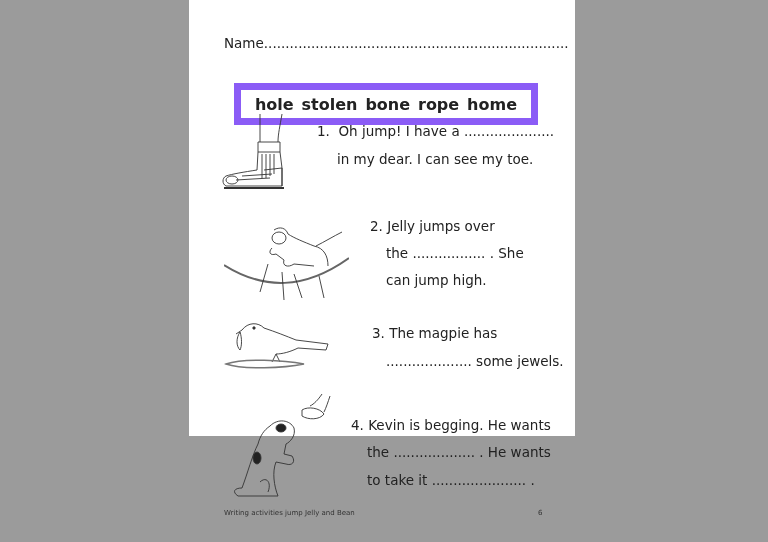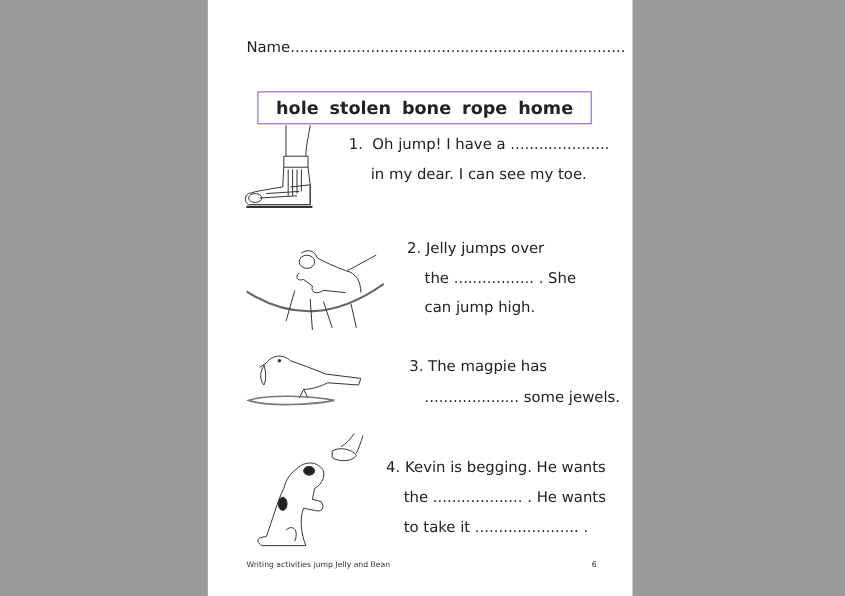--- a/index.html
+++ b/index.html
@@ -3,30 +3,30 @@
 <meta charset="utf-8">
 <style>
   html, body { margin: 0; padding: 0; }
   body {
     width: 768px; height: 542px; overflow: hidden;
     background: #9b9b9b;
     font-family: "DejaVu Sans", sans-serif;
     position: relative;
   }
   .page {
-    position: absolute; left: 189px; top: 0; width: 386px; height: 542px;
+    position: absolute; left: 189px; top: 0; width: 386px; height: 436px;
     background: #ffffff;
   }
   .abs { position: absolute; white-space: nowrap; color: #222; }
   .t15 { font-size: 13.5px; }
   .name-line { left: 35px; top: 35px; }
   .instr { left: 35px; top: 56px; }
   .word-box {
     position: absolute; left: 45px; top: 83px; width: 304px; height: 25px;
-    border: 1px solid #8b5cf6; display: flex; justify-content: space-evenly;
+    border: 7px solid #8b5cf6; display: flex; justify-content: space-evenly;
     align-items: center; box-sizing: border-box; padding: 14px 6px;
   }
   .word { font-size: 16px; font-weight: bold; color: #222; }
   .footer-left { left: 35px; top: 509px; font-size: 7px; color: #333; }
   .footer-right { left: 349px; top: 509px; font-size: 7px; color: #333; }
   svg.illus { position: absolute; }
   svg.illus path, svg.illus line, svg.illus ellipse, svg.illus circle { fill: none; stroke: #333; stroke-width: 0.9; }
 </style>
 </head>
 <body>

